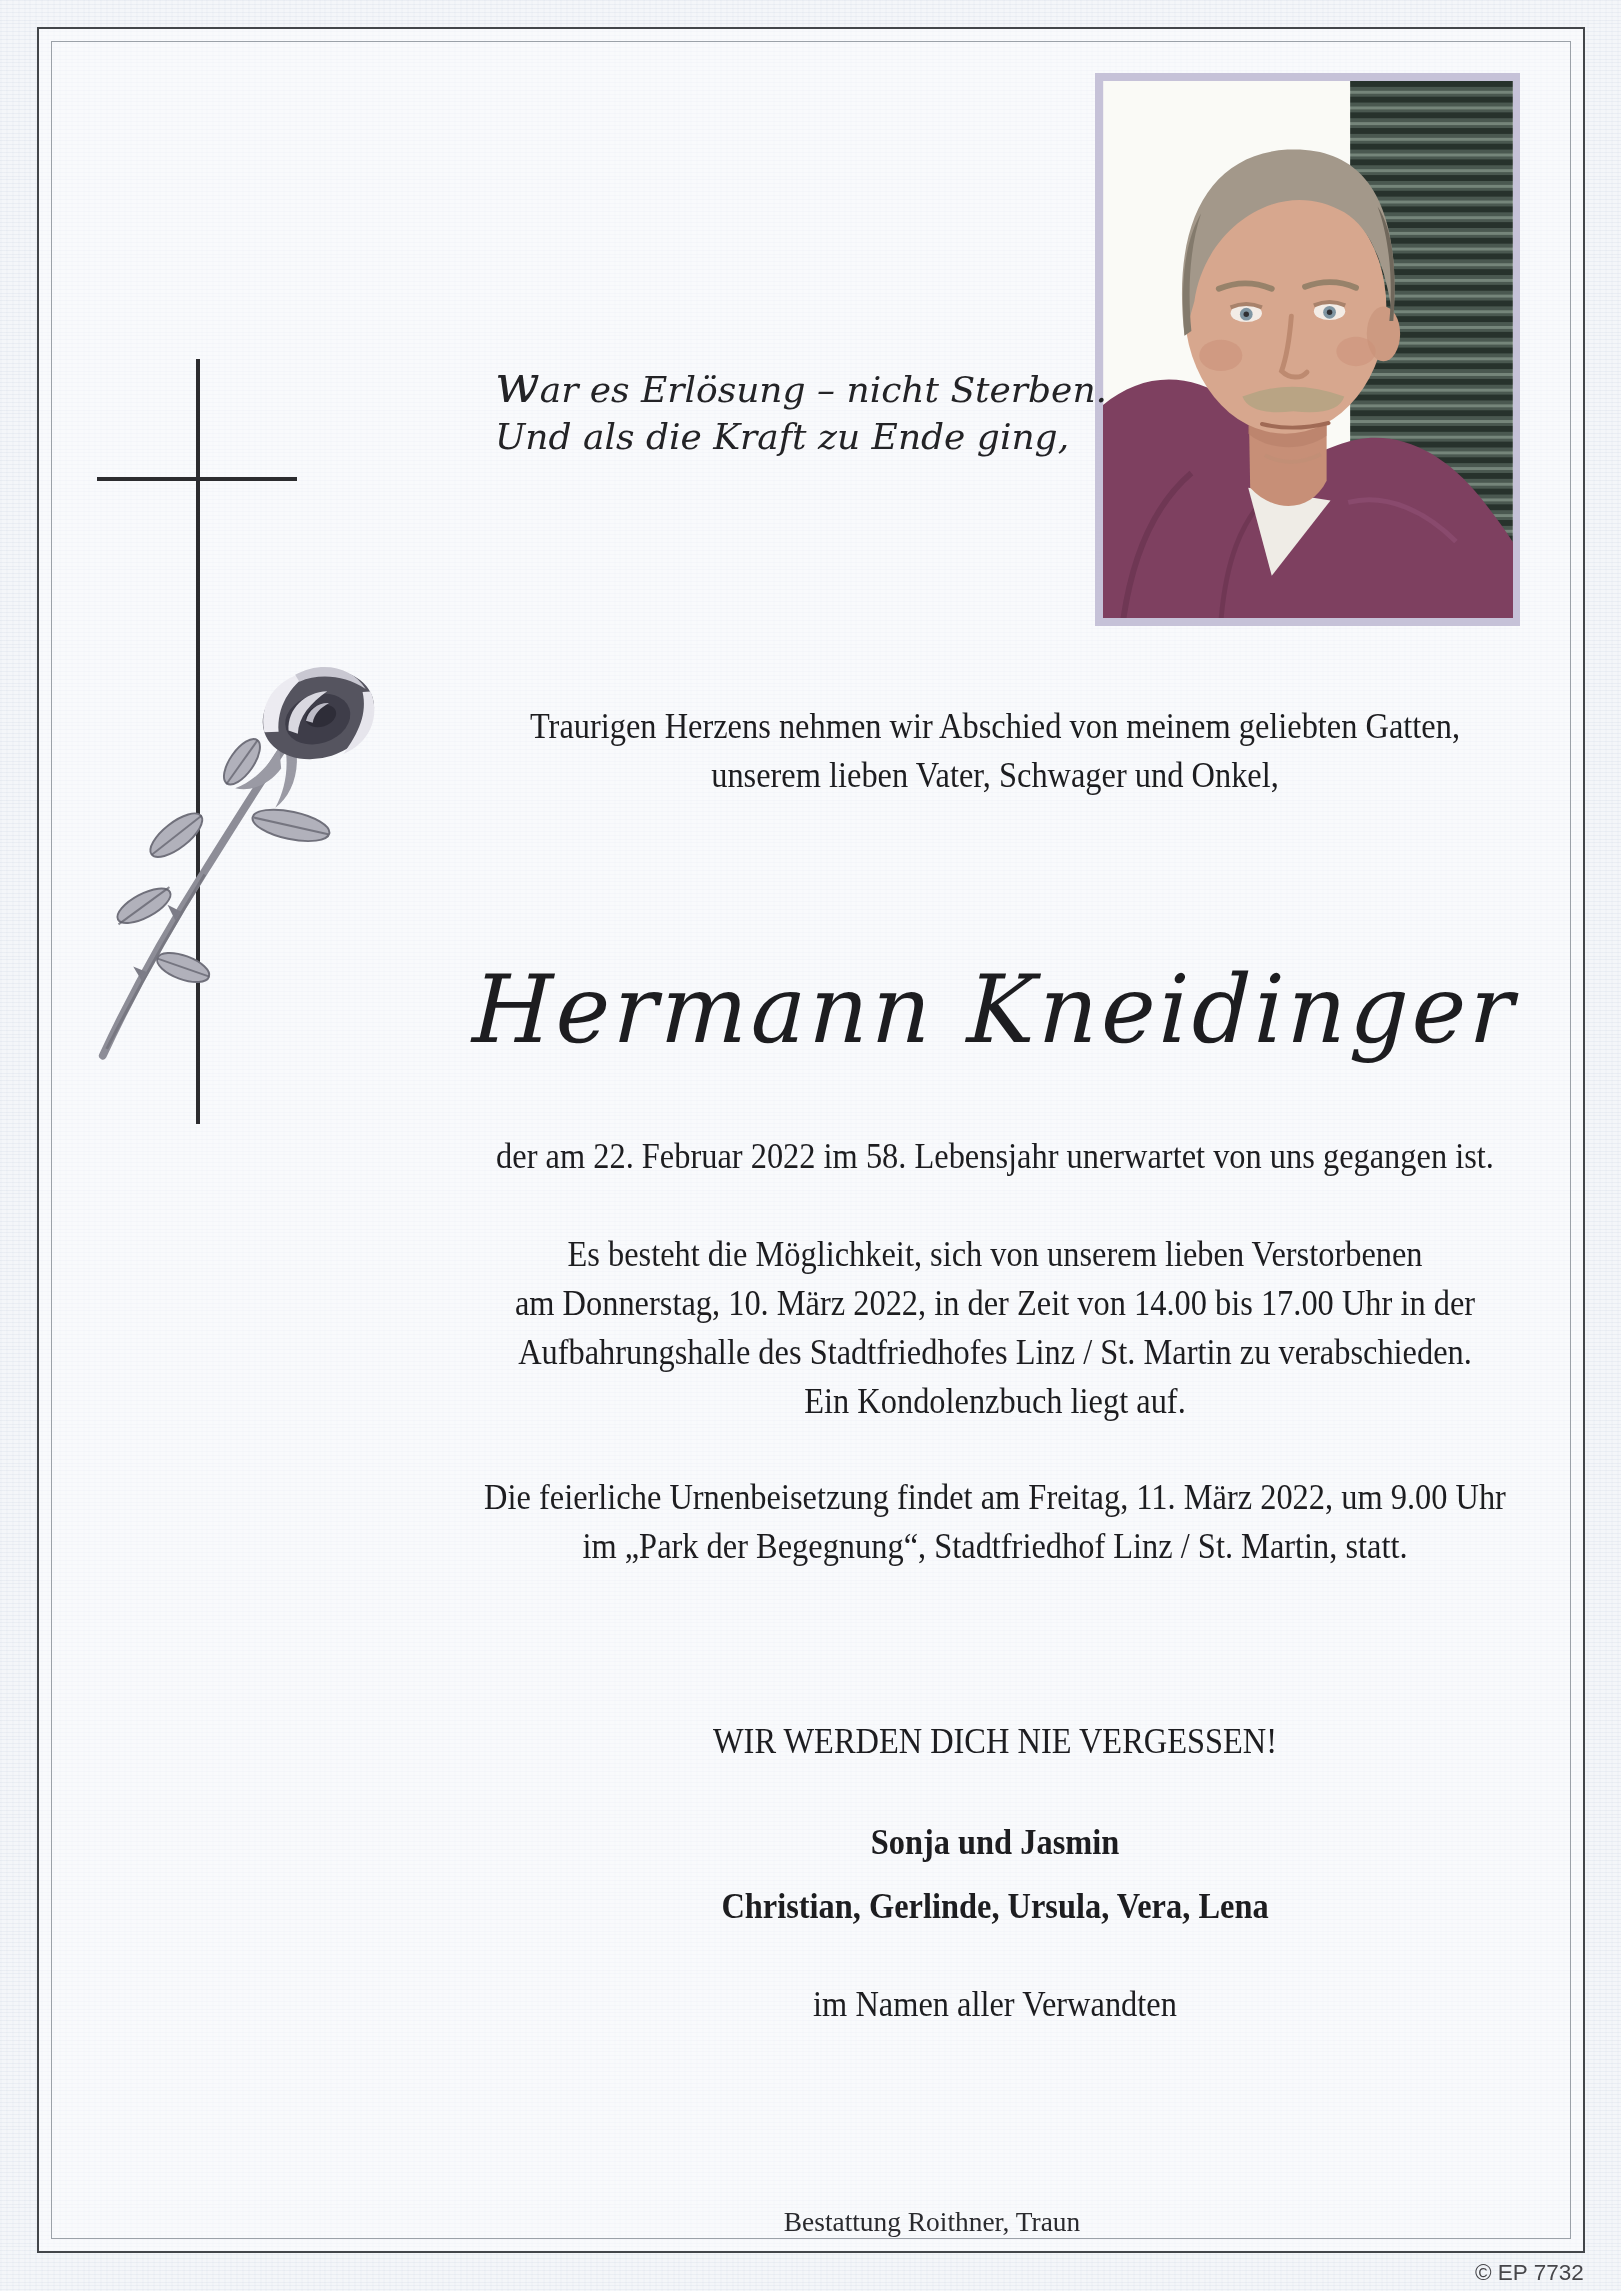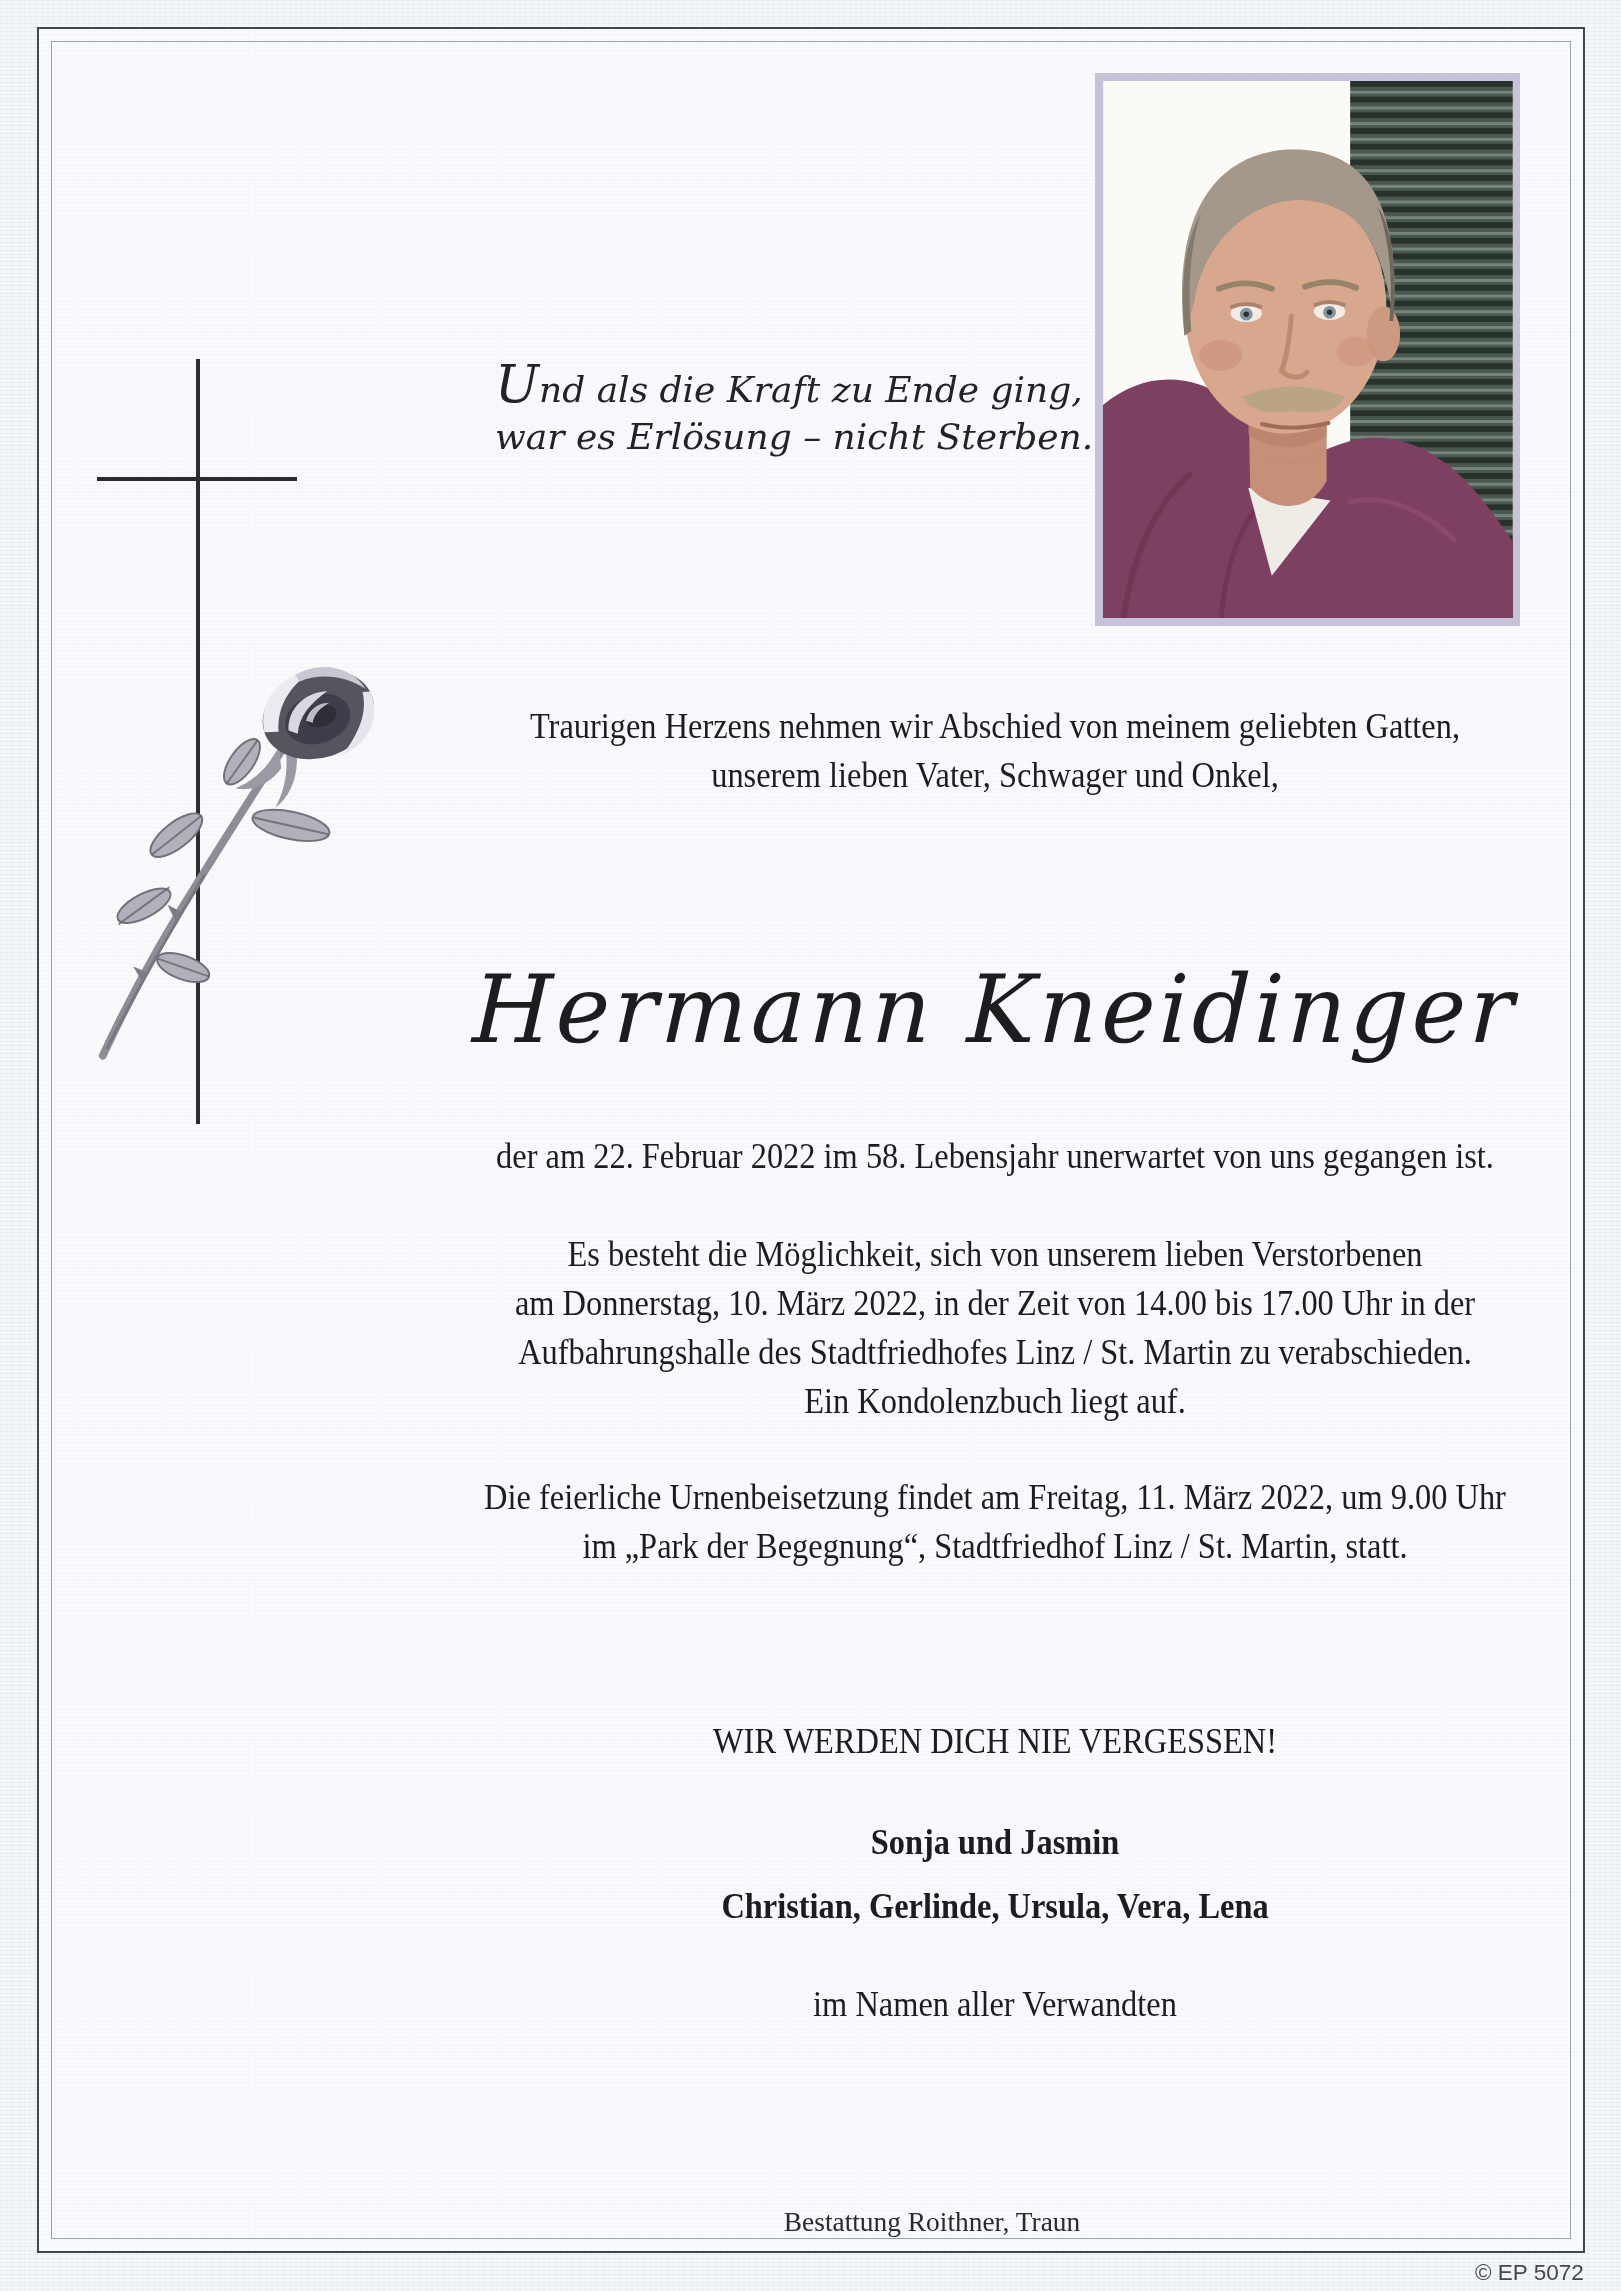--- a/index.html
+++ b/index.html
@@ -152,22 +152,22 @@
       <path d="M 192 240 C 190 265 187 282 182 296 C 190 304 202 304 208 297" stroke="#bd8a70" stroke-width="5" fill="none" stroke-linecap="round"></path>
       <ellipse cx="120" cy="280" rx="22" ry="16" fill="#cb8f78" opacity="0.55"></ellipse>
       <ellipse cx="258" cy="276" rx="20" ry="15" fill="#cb8f78" opacity="0.5"></ellipse>
       <path d="M 142 322 Q 192 302 246 322 Q 240 342 194 337 Q 150 342 142 322 Z" fill="#b9a484"></path>
       <path d="M 162 350 Q 194 358 230 349" stroke="#a06a55" stroke-width="4" fill="none" stroke-linecap="round"></path>
       <path d="M 165 382 Q 192 396 222 381" stroke="#c08f76" stroke-width="4" fill="none" opacity="0.7"></path>
     </svg>
   </div>
 
   <div class="quote">
+    <div class="quote-line">war es Erlösung – nicht Sterben.</div>
     <div class="quote-line">Und als die Kraft zu Ende ging,</div>
-    <div class="quote-line">war es Erlösung – nicht Sterben.</div>
   </div>
 
   <div class="body-text condensed t-announce">
     <div>Traurigen Herzens nehmen wir Abschied von meinem geliebten Gatten,</div>
     <div>unserem lieben Vater, Schwager und Onkel,</div>
   </div>
 
 
   <div class="body-text t-name">Hermann Kneidinger</div>
 
@@ -186,16 +186,16 @@
   </div>
 
   <div class="body-text condensed t-farewell">WIR WERDEN DICH NIE VERGESSEN!</div>
 
   <div class="body-text condensed t-m1">Sonja und Jasmin</div>
   <div class="body-text condensed t-m2">Christian, Gerlinde, Ursula, Vera, Lena</div>
   <div class="body-text condensed t-m3">im Namen aller Verwandten</div>
 
   <div class="footer">Bestattung Roithner, Traun</div>
 
-  <div class="print-code">© EP 5072</div>
+  <div class="print-code">© EP 7732</div>
 
 </div>
 
 
 </body></html>

